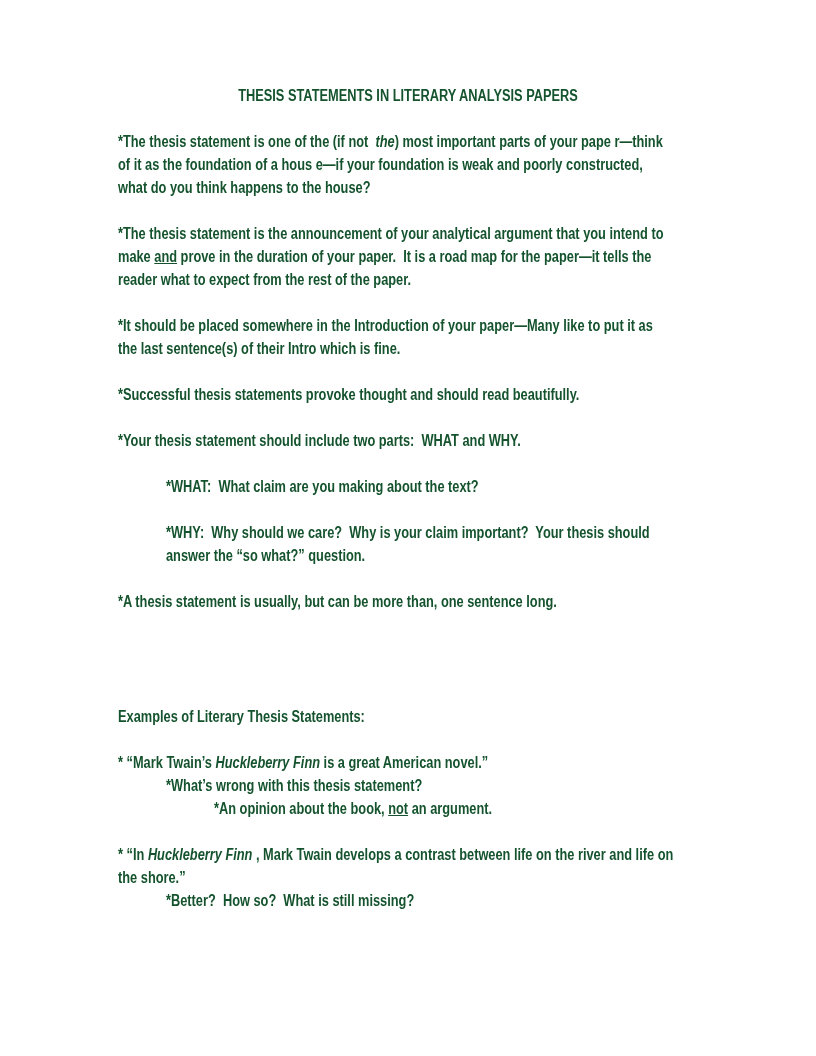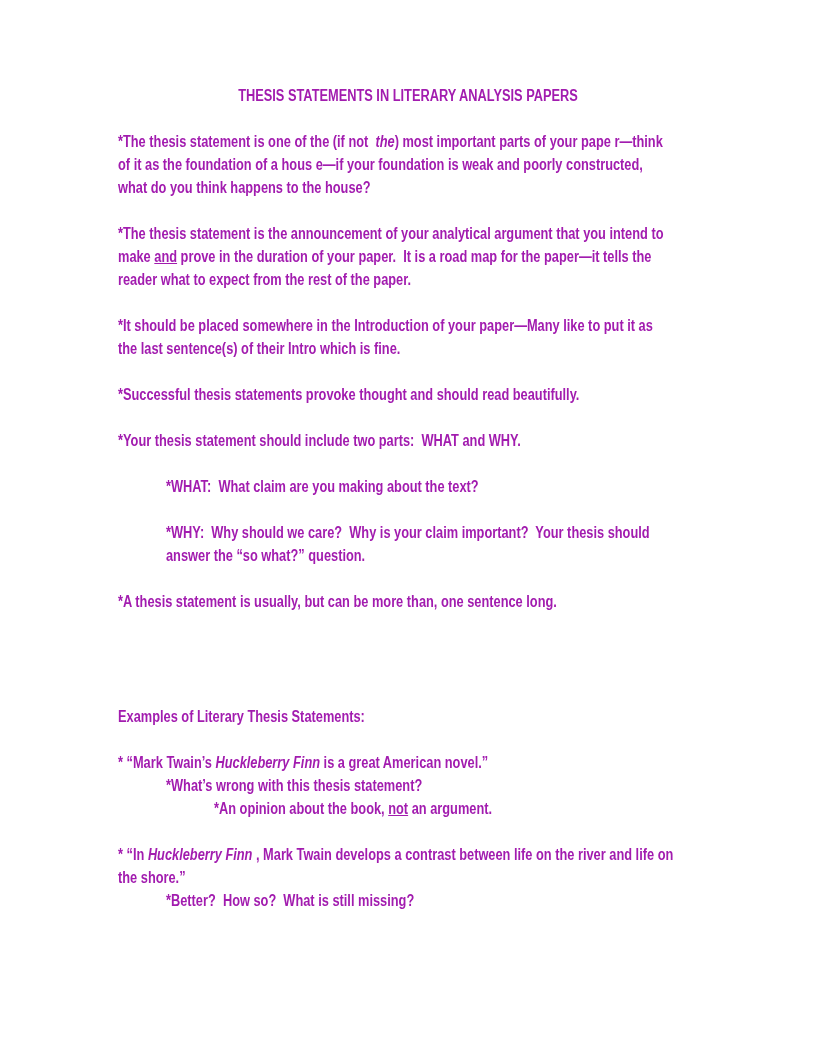--- a/index.html
+++ b/index.html
@@ -4,21 +4,21 @@
 <style>
   html, body { margin: 0; padding: 0; background: #ffffff; }
   .page {
     position: relative;
     width: 816px;
     height: 1056px;
     background: #ffffff;
     overflow: hidden;
     font-family: "Liberation Sans", sans-serif;
     font-weight: bold;
-    color: #a21caf;
+    color: #14532d;
   }
   .content {
     position: absolute;
     left: 118px;
     top: 84px;
     width: 580px;
   }
   
   .condense {
     width: 725px;

